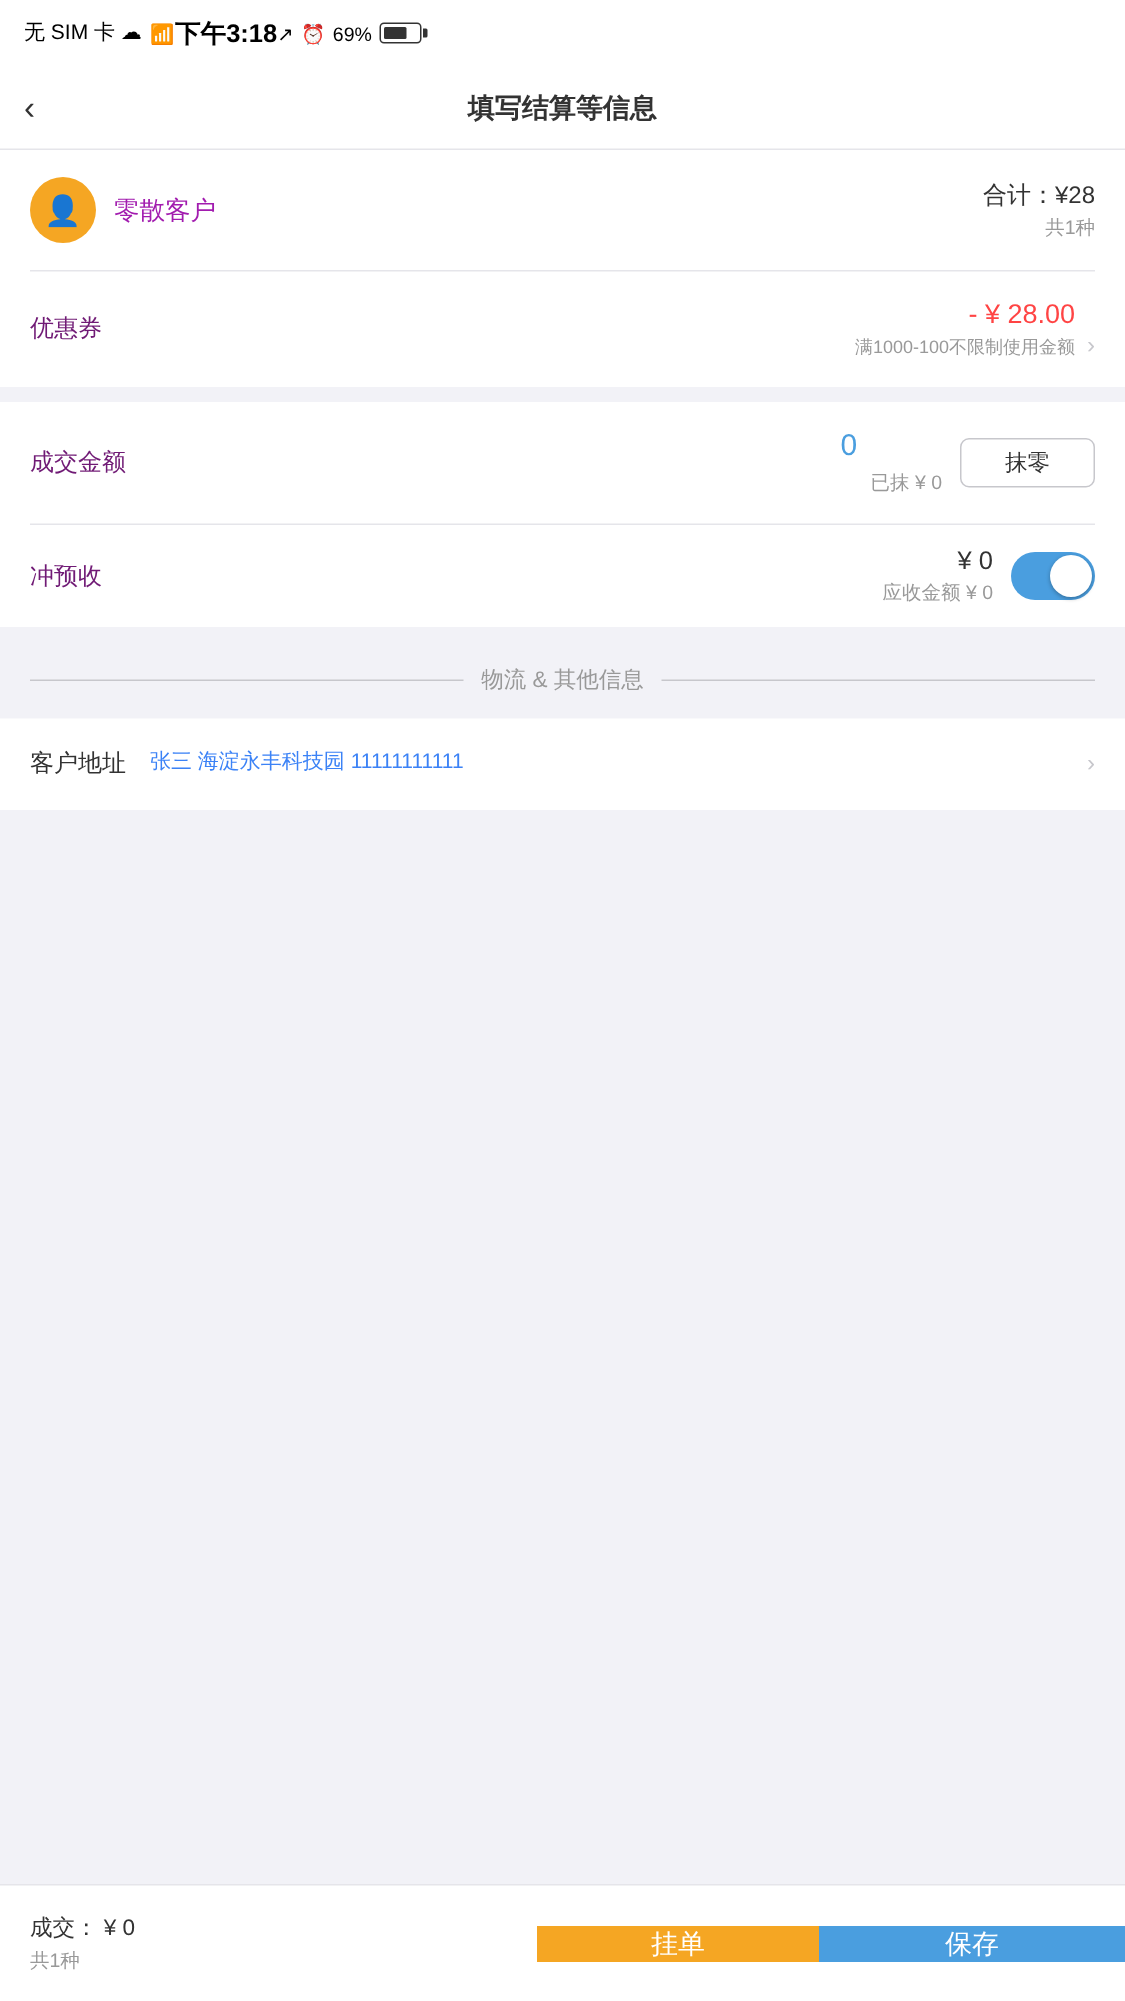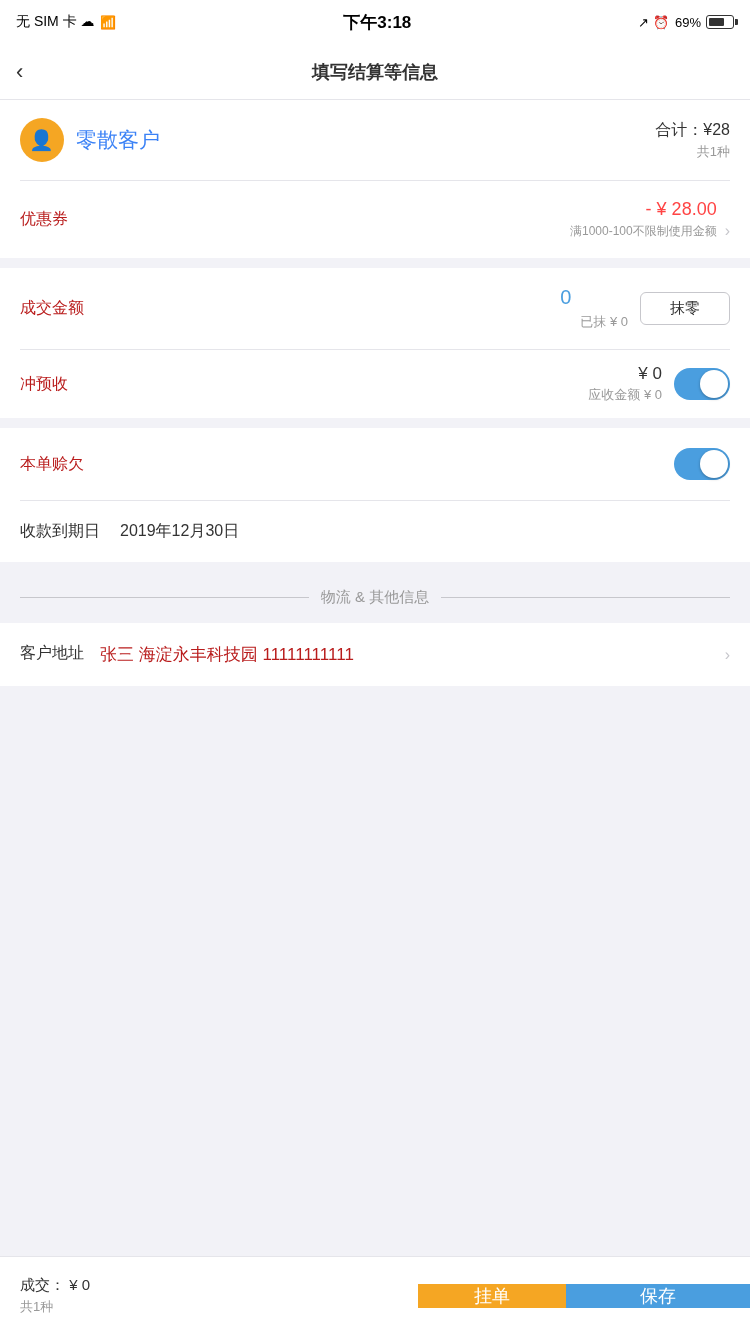--- a/index.html
+++ b/index.html
@@ -12,21 +12,20 @@
       position: relative;
       overflow-x: hidden;
     }
 
     
     .status-bar {
       height: 44px;
       background: #fff;
       display: flex;
       align-items: center;
-      justify-content: space-between;
       padding: 0 16px;
       font-size: 15px;
       font-weight: 500;
     }
     .status-left { display: flex; align-items: center; gap: 6px; font-size: 14px; }
     .status-center { font-size: 17px; font-weight: 600; }
     .status-right { display: flex; align-items: center; gap: 5px; font-size: 13px; }
     .battery-icon {
       width: 28px; height: 14px; border: 1.5px solid #333; border-radius: 3px;
       position: relative; display: inline-flex; align-items: center; padding: 2px;
@@ -71,34 +70,34 @@
     .customer-row {
       display: flex; align-items: center; justify-content: space-between;
       padding: 18px 20px;
     }
     .customer-left { display: flex; align-items: center; gap: 12px; }
     .avatar {
       width: 44px; height: 44px; border-radius: 50%; background: #f5a623;
       display: flex; align-items: center; justify-content: center;
       font-size: 20px;
     }
-    .customer-name { font-size: 21px; color: #3b82f6; font-weight: 500; }
+    .customer-name { font-size: 17px; color: #a21caf; font-weight: 500; }
     .customer-right { text-align: right; }
     .total-amount { font-size: 16px; color: #333; }
     .total-count { font-size: 13px; color: #999; margin-top: 2px; }
 
     
     .divider { height: 1px; background: #e5e5ea; margin: 0 20px; }
 
     
     .coupon-row {
       display: flex; align-items: center; justify-content: space-between;
       padding: 18px 20px;
     }
-    .row-label { font-size: 16px; color: #b91c1c; font-family: Liberation Serif, serif; }
+    .row-label { font-size: 16px; color: #701a75; font-family: Liberation Serif, serif; }
     .coupon-right { display: flex; align-items: flex-end; gap: 8px; }
     .coupon-amount { font-size: 18px; color: #ff4444; font-weight: 500; text-align: right; }
     .coupon-desc { font-size: 12px; color: #999; margin-top: 3px; text-align: right; }
     .chevron-right {
       color: #c7c7cc; font-size: 16px;
     }
 
     
     .deal-section { background: #fff; margin-bottom: 10px; }
     .deal-row {
@@ -160,42 +159,42 @@
     .logistics-label { font-size: 15px; color: #999; }
 
     
     .address-section { background: #fff; margin-bottom: 10px; }
     .address-row {
       display: flex; align-items: center; justify-content: space-between;
       padding: 20px 20px;
     }
     .address-left { display: flex; gap: 16px; }
     .address-label { font-size: 16px; color: #333; flex-shrink: 0; }
-    .address-value { font-size: 17px; color: #b91c1c; }
+    .address-value { font-size: 14px; color: #3b82f6; }
 
     
     .bottom-bar {
       position: fixed; bottom: 0; left: 0; width: 750px;
       height: 78px;
       display: flex; align-items: center;
       background: #fff;
       border-top: 1px solid #e5e5ea;
     }
     .bottom-info {
       flex: 1; padding: 0 20px;
     }
     .bottom-deal { font-size: 15px; color: #333; }
     .bottom-count { font-size: 13px; color: #999; margin-top: 3px; }
     .btn-suspend {
-      width: 148px; background: #f5a623; display: flex; align-items: center;
+      width: 188px; background: #f5a623; display: flex; align-items: center;
       justify-content: center; font-size: 18px; color: #fff; font-weight: 500;
       cursor: pointer;
     }
     .btn-save {
-      width: 184px; background: #4a9edf; display: flex; align-items: center;
+      width: 204px; background: #4a9edf; display: flex; align-items: center;
       justify-content: center; font-size: 18px; color: #fff; font-weight: 500;
       cursor: pointer;
     }
 
     .wifi-icon { font-size: 13px; }
   </style>
 </head>
 <body>
 
 <div class="status-bar">
@@ -268,34 +267,20 @@
           <div class="prepay-amount">¥ 0</div>
           <div class="prepay-sub">应收金额 ¥ 0</div>
         </div>
         <div class="toggle">
           <div class="toggle-knob"></div>
         </div>
       </div>
     </div>
   </div>
 
-  <div class="credit-section">
-    <div class="credit-row">
-      <span class="row-label">本单赊欠</span>
-      <div class="toggle">
-        <div class="toggle-knob"></div>
-      </div>
-    </div>
-    <div class="divider"></div>
-
-    <div class="due-date-row">
-      <span class="due-date-label">收款到期日</span>
-      <span class="due-date-value">2019年12月30日</span>
-    </div>
-  </div>
 
   <div class="logistics-section">
     <div class="logistics-header">
       <div class="logistics-line"></div>
       <span class="logistics-label">物流 &amp; 其他信息</span>
       <div class="logistics-line"></div>
     </div>
   </div>
 
   <div class="address-section">

